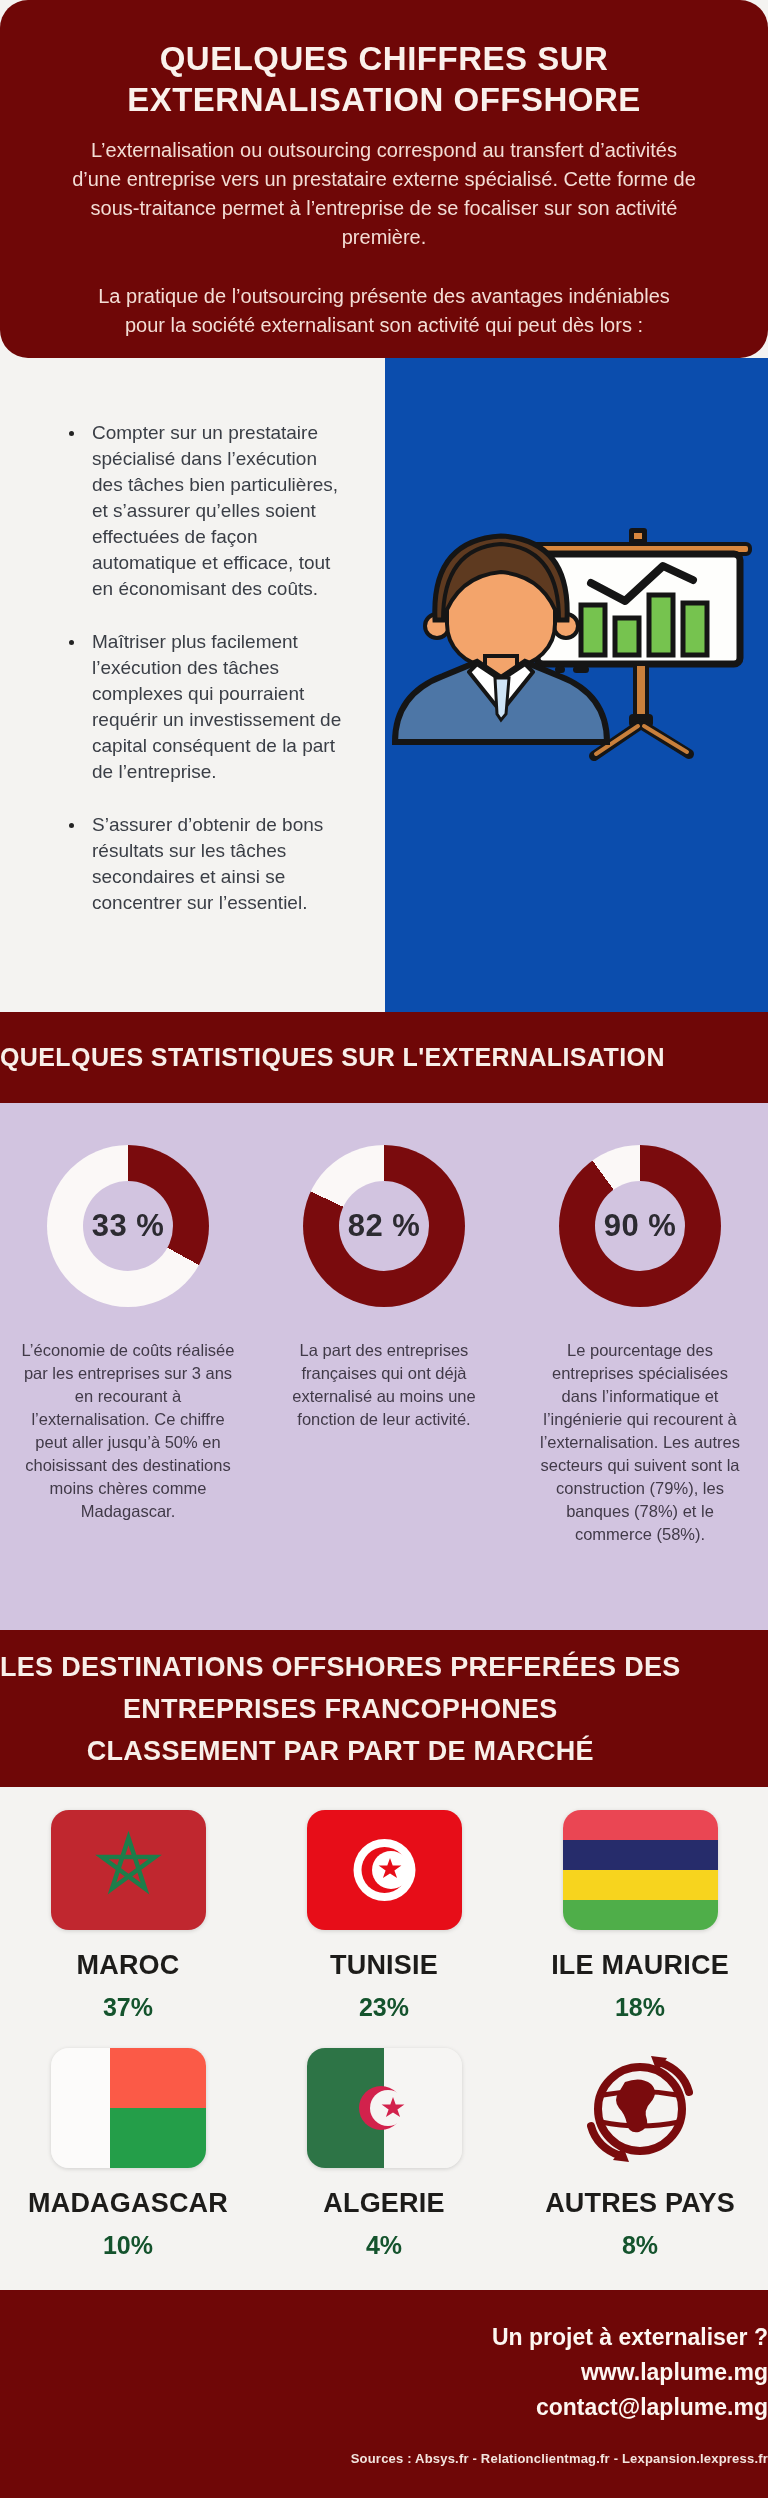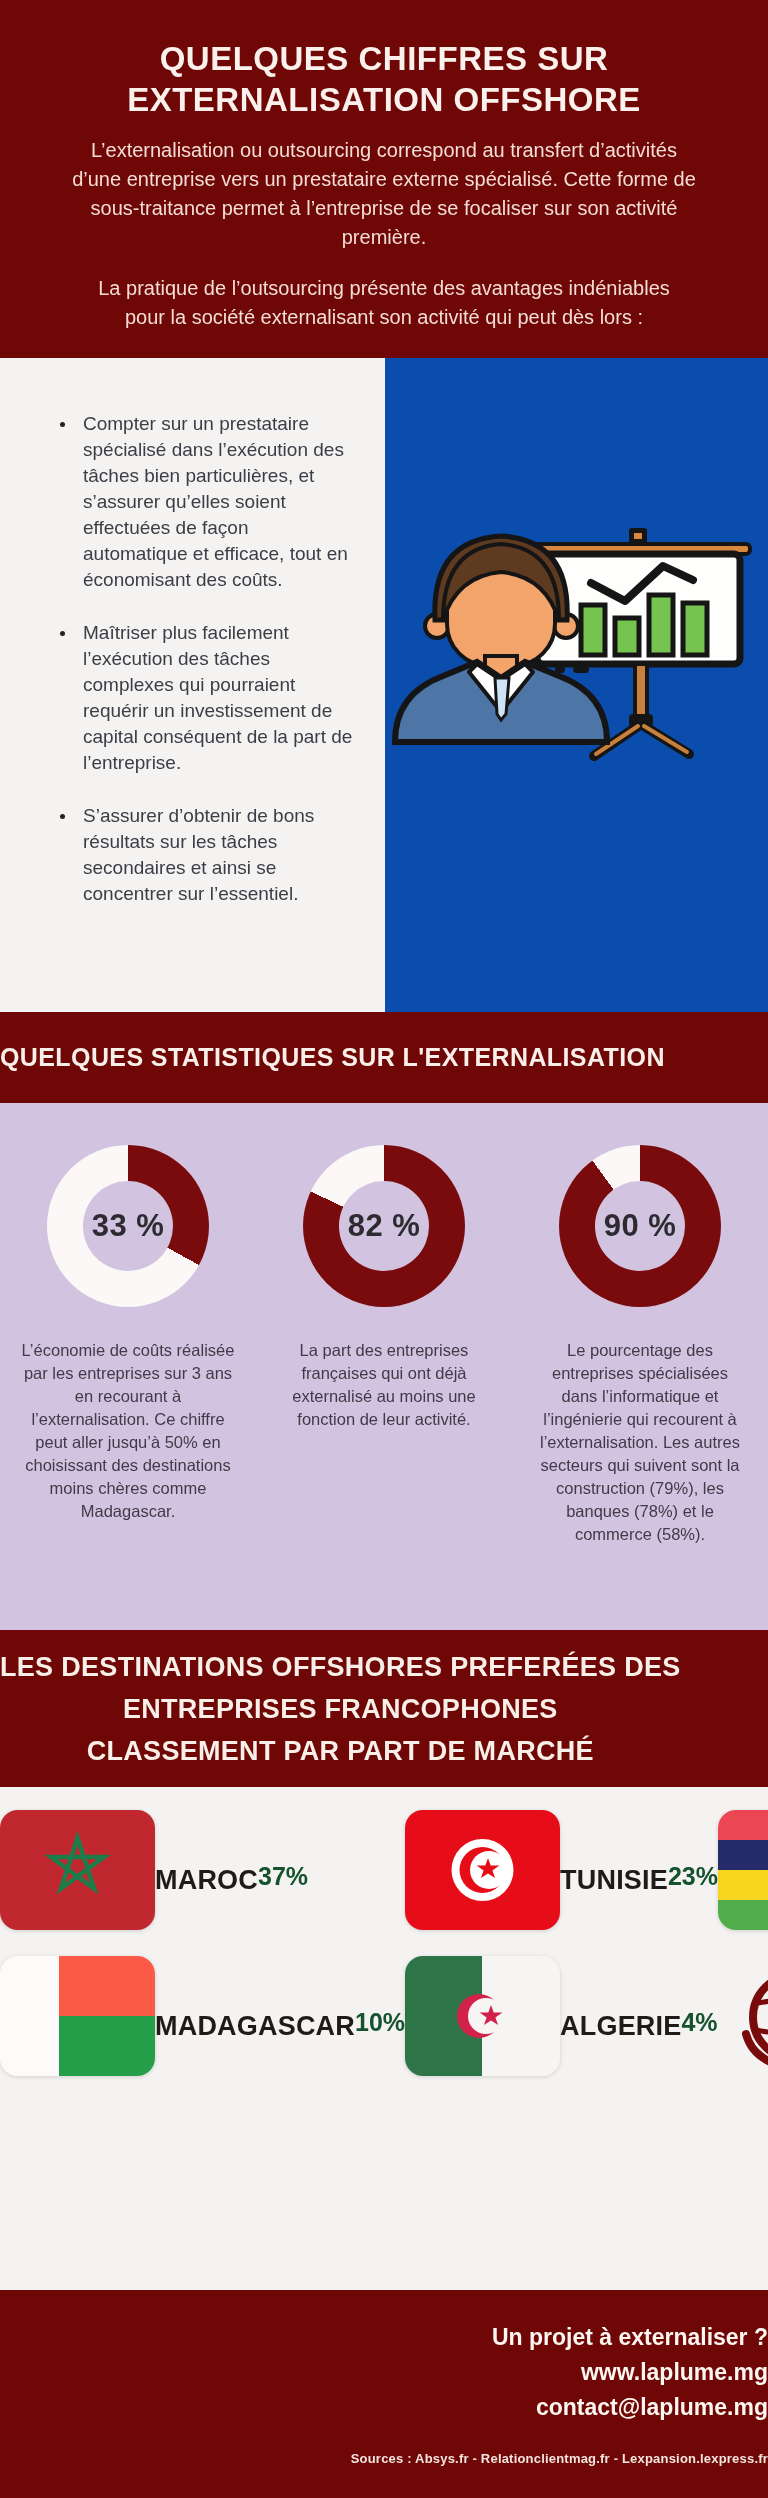--- a/index.html
+++ b/index.html
@@ -3,29 +3,29 @@
 <meta charset="utf-8">
 <style>
   html,body{margin:0;padding:0;background:#e9e7e5;}
   .page{
     width:768px;height:2498px;margin:0 auto;position:relative;overflow:hidden;
     font-family:"Liberation Sans","DejaVu Sans",sans-serif;background:#f4f3f1;
   }
   
   .sec-header{
     height:358px;background:#6f0707;color:#f7e9e3;text-align:center;
-    box-sizing:border-box;padding:38px 60px 0;
+    box-sizing:border-box;padding:38px 60px 0;border-radius:28px;
   }
   .h-title{font-size:33px;font-weight:700;line-height:41px;color:#faf1ec;letter-spacing:.5px;}
   .h-intro{margin:16px auto 0;font-size:20px;line-height:29px;color:#f3ddd5;max-width:625px;font-weight:400;}
-  .h-intro.second{margin-top:22px;max-width:600px;}
+  .h-intro.second{margin-top:30px;max-width:600px;}
   
   .two-col{display:flex;height:654px;}
   .benefits{width:385px;background:#f4f3f1;box-sizing:border-box;padding:50px 28px 0 52px;}
-  .benefits ul{margin:3px;padding:0 0 0 22px;}
+  .benefits ul{margin:12px;padding:0 0 0 22px;}
   .benefits li{
     font-size:19px;line-height:26px;color:#3a3e46;margin-bottom:27px;
     padding-left:6px;
   }
   .benefits li::marker{color:#232323;font-size:17px;}
   .illus{width:383px;background:#0b4dad;position:relative;}
   .illus svg{position:absolute;left:0;top:0;}
   
   .banner{background:#6f0707;color:#f8efe9;display:flex;align-items:center;text-align:center;}
   .stats-banner{height:91px;}
@@ -44,21 +44,21 @@
   .donut .pct{
     position:absolute;inset:0;display:flex;align-items:center;justify-content:center;
     font-size:31px;font-weight:700;color:#2c2b31;z-index:2;letter-spacing:.5px;
   }
   .caption{
     margin:32px 0 0;font-size:16.5px;line-height:23px;color:#413a48;text-align:center;max-width:214px;
   }
   
   .destinations{height:503px;background:#f4f3f1;box-sizing:border-box;padding:23px 0 0;}
   .dest-grid{display:grid;grid-template-columns:repeat(3,1fr);row-gap:26px;}
-  .card{display:flex;flex-direction:row;align-items:center;}
+  .card{display:flex;flex-direction:column;align-items:center;}
   .flag{
     width:155px;height:120px;border-radius:18px;overflow:hidden;position:relative;
     box-shadow:0 1px 4px rgba(0,0,0,.15);
   }
   .flag svg{position:absolute;inset:0;}
   .flag.morocco{background:#c0272f;}
   .flag.tunisia{background:#e70d18;}
   .flag.mauritius{background:linear-gradient(#ea4653 0 25%,#262c6b 25% 50%,#f7d41e 50% 75%,#4fae49 75% 100%);}
   .flag.madagascar{background:linear-gradient(90deg,#fcfbfa 0 38%,rgba(0,0,0,0) 38%),linear-gradient(#fb5a47 0 50%,#249e49 50%);}
   .flag.algeria{background:linear-gradient(90deg,#2d7446 0 50%,#f6f5f3 50%);}

